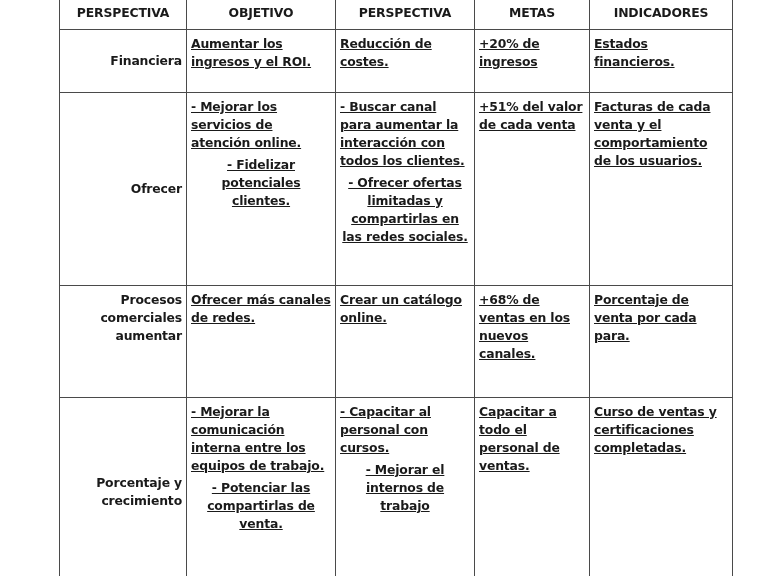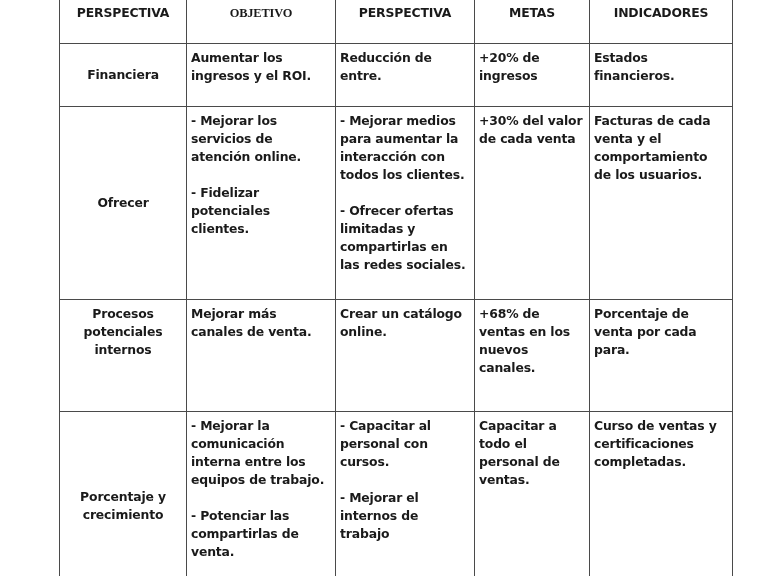--- a/index.html
+++ b/index.html
@@ -27,38 +27,38 @@
     vertical-align: top;
     padding: 5px 4px 4px 4px;
     font-size: 12.4px;
     line-height: 18px;
     font-weight: bold;
     letter-spacing: -0.15px;
   }
   .bsc-table th {
     height: 24px;
     vertical-align: middle;
-    padding: 2px 4px 18px 4px;
+    padding: 2px 4px 4px 4px;
     font-weight: bold;
   }
   .bsc-table td.persp {
-    text-align: center;
+    text-align: right;
     vertical-align: middle;
   }
   .col-0 { width: 118px; }
-  .col-1 { width: 140px; font-family: Liberation Serif, serif; }
+  .col-1 { width: 140px; }
   .col-2 { width: 130px; }
   .col-3 { width: 106px; }
   .col-4 { width: 134px; }
   .row-1 td { height: 53px; }
   .row-2 td { height: 183px; }
   .row-3 td { height: 102px; }
   .row-4 td { height: 180px; }
-  .para { display: block; }
-  .para + .para { margin-top: 18px; }
+  .para { display: block; text-decoration: underline; }
+  .para + .para { margin-top: 4px; text-align: center; }
   .persp-inner { display: block; padding-bottom: 2px; }
 </style>
 </head>
 <body>
 
 <table class="bsc-table">
   <thead>
     <tr>
       <th class="col-0">PERSPECTIVA</th>
       <th class="col-1">OBJETIVO</th>
@@ -70,56 +70,56 @@
   <tbody>
 
     <tr class="row-1">
       <td class="persp">
         <span class="persp-inner">Financiera</span>
       </td>
       <td>
         <span class="para">Aumentar los ingresos y el ROI.</span>
       </td>
       <td>
-        <span class="para">Reducción de entre.</span>
+        <span class="para">Reducción de costes.</span>
       </td>
       <td>
         <span class="para">+20% de ingresos</span>
       </td>
       <td>
         <span class="para">Estados financieros.</span>
       </td>
     </tr>
 
     <tr class="row-2">
       <td class="persp">
         <span class="persp-inner">Ofrecer</span>
       </td>
       <td>
         <span class="para">- Mejorar los servicios de atención online.</span>
         <span class="para">- Fidelizar potenciales clientes.</span>
       </td>
       <td>
-        <span class="para">- Mejorar medios para aumentar la interacción con todos los clientes.</span>
+        <span class="para">- Buscar canal para aumentar la interacción con todos los clientes.</span>
         <span class="para">- Ofrecer ofertas limitadas y compartirlas en las redes sociales.</span>
       </td>
       <td>
-        <span class="para">+30% del valor de cada venta</span>
+        <span class="para">+51% del valor de cada venta</span>
       </td>
       <td>
         <span class="para">Facturas de cada venta y el comportamiento de los usuarios.</span>
       </td>
     </tr>
 
     <tr class="row-3">
       <td class="persp" style="vertical-align: top; padding-top: 5px;">
-        <span class="persp-inner">Procesos potenciales internos</span>
+        <span class="persp-inner">Procesos comerciales aumentar</span>
       </td>
       <td>
-        <span class="para">Mejorar más canales de venta.</span>
+        <span class="para">Ofrecer más canales de redes.</span>
       </td>
       <td>
         <span class="para">Crear un catálogo online.</span>
       </td>
       <td>
         <span class="para">+68% de ventas en los nuevos canales.</span>
       </td>
       <td>
         <span class="para">Porcentaje de venta por cada para.</span>
       </td>

